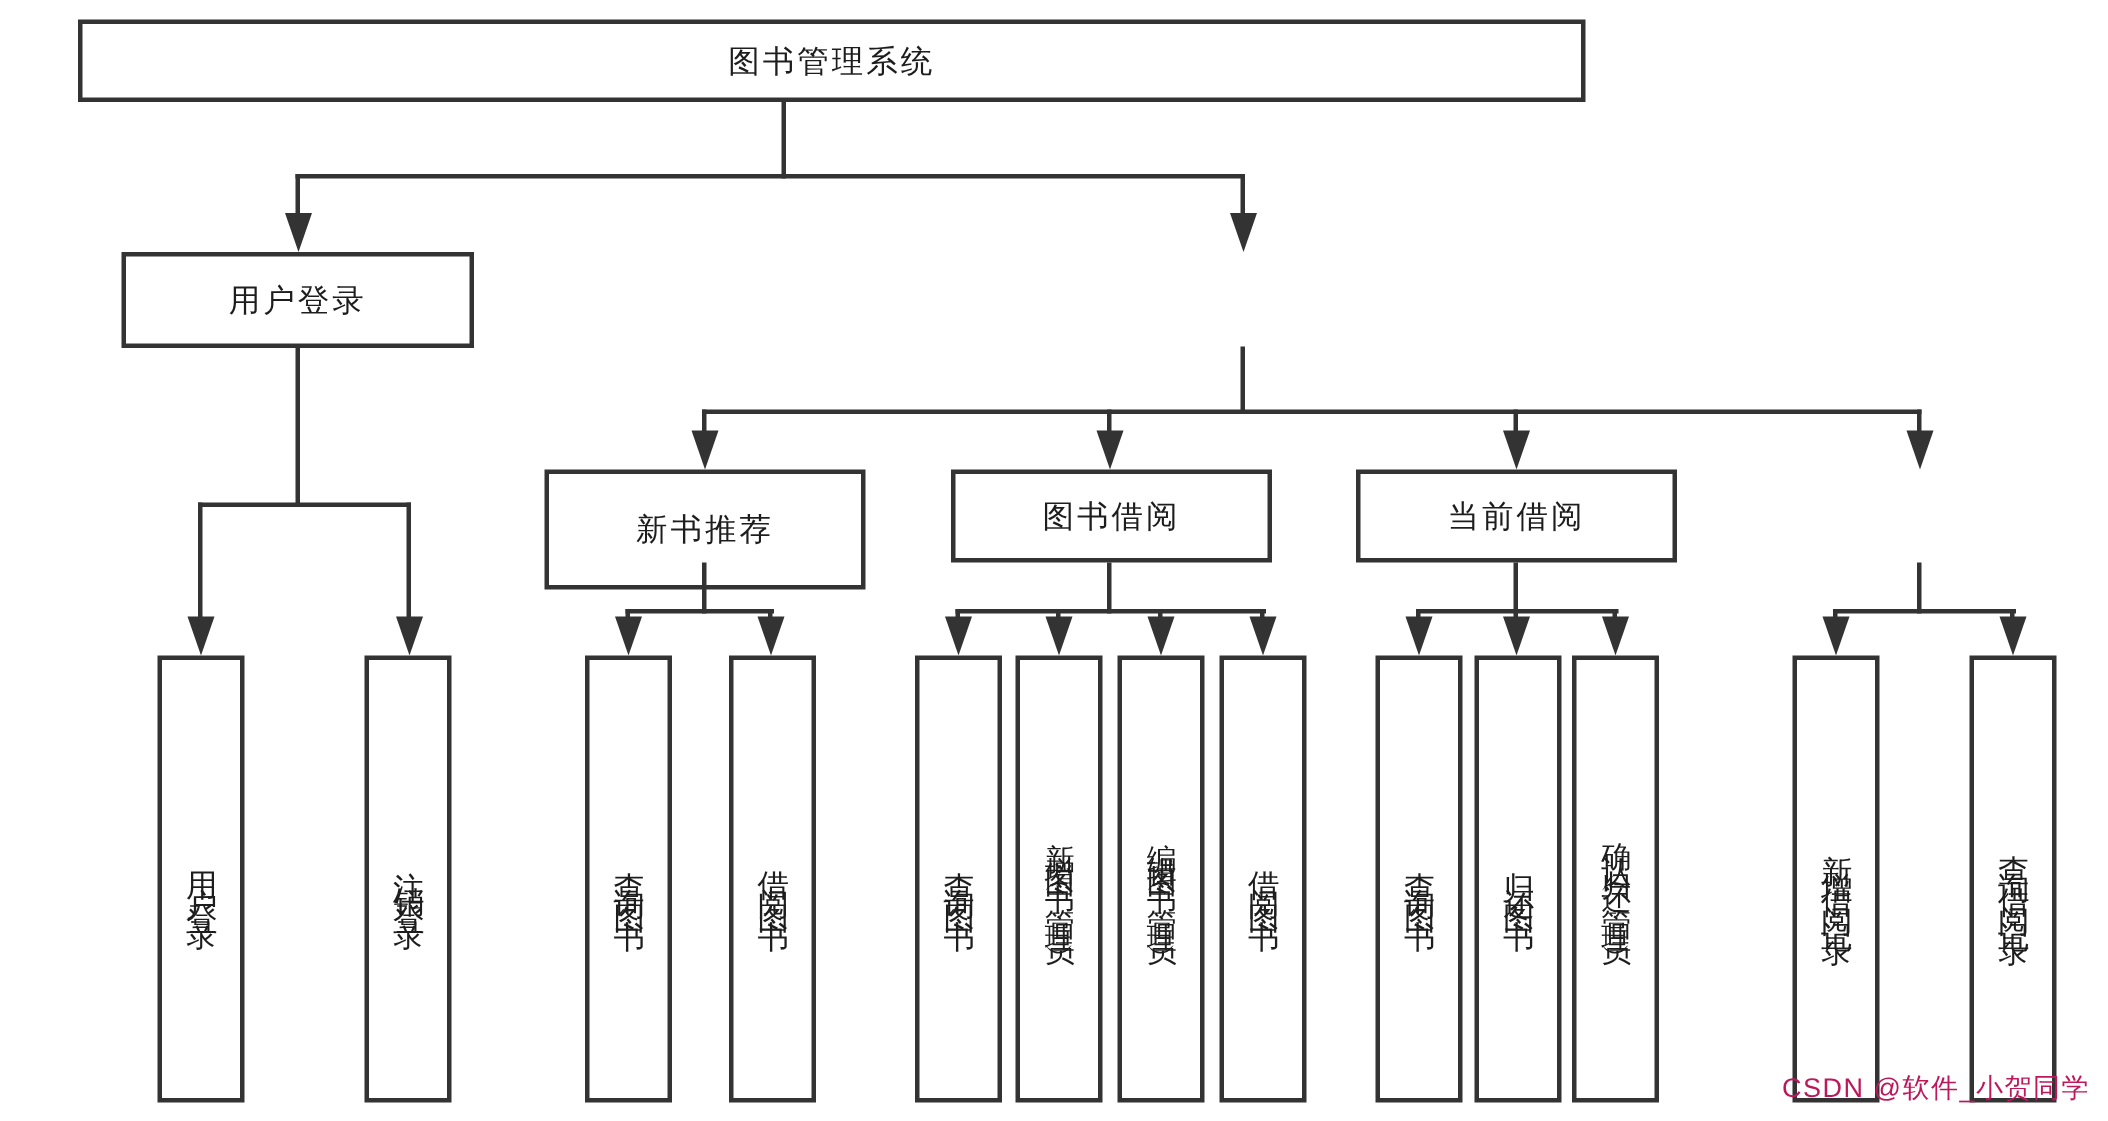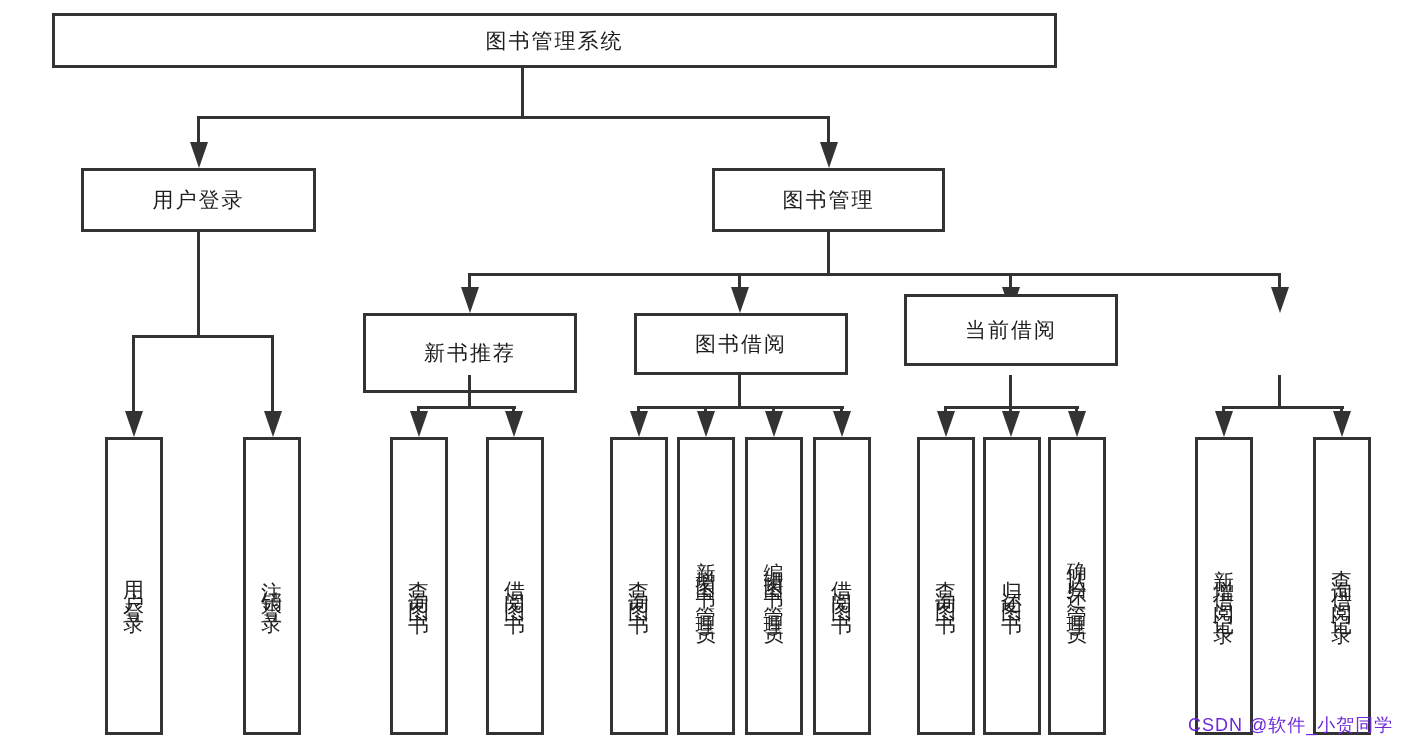--- a/index.html
+++ b/index.html
@@ -65,21 +65,21 @@
     border-left: 9px solid transparent;
     border-right: 9px solid transparent;
     border-top: 26px solid #333333;
   }
   .watermark {
     position: absolute;
     left: 1188px;
     top: 713px;
     font-size: 18px;
     letter-spacing: 1px;
-    color: #6d28d9;
+    color: #be185d;
     z-index: 10;
     white-space: nowrap;
   }
 </style>
 </head>
 <body>
 
 <div class="canvas">
 
   <div class="box" style="left:20px; top:13px; width:1005px; height:55px;margin-left:32px;">
@@ -88,23 +88,20 @@
 
   <div class="vline" style="left:521px; top:66px; height:53px;"></div>
   <div class="hline" style="left:197px; top:116px; width:633px;"></div>
   <div class="vline" style="left:197px; top:116px; height:30px;"></div>
   <div class="arrow" style="left:190px; top:142px;"></div>
   <div class="vline" style="left:827px; top:116px; height:30px;"></div>
   <div class="arrow" style="left:820px; top:142px;"></div>
 
   <div class="box" style="left:81px; top:168px; width:235px; height:64px;">
     <span>用户登录</span>
-  </div>
-  <div class="box" style="left:712px; top:168px; width:233px; height:64px;">
-    <span>图书管理</span>
   </div>
 
   <div class="vline" style="left:197px; top:230px; height:108px;"></div>
   <div class="hline" style="left:132px; top:335px; width:142px;"></div>
   <div class="vline" style="left:132px; top:335px; height:80px;"></div>
   <div class="arrow" style="left:125px; top:411px;"></div>
   <div class="vline" style="left:271px; top:335px; height:80px;"></div>
   <div class="arrow" style="left:264px; top:411px;"></div>
 
   <div class="vline" style="left:827px; top:231px; height:45px;"></div>
@@ -117,21 +114,21 @@
   <div class="arrow" style="left:1002px; top:287px;"></div>
   <div class="vline" style="left:1278px; top:273px; height:18px;"></div>
   <div class="arrow" style="left:1271px; top:287px;"></div>
 
   <div class="box" style="left:363px; top:313px; width:214px; height:80px;">
     <span>新书推荐</span>
   </div>
   <div class="box" style="left:634px; top:313px; width:214px; height:62px;">
     <span>图书借阅</span>
   </div>
-  <div class="box" style="left:904px; top:294px; width:214px; height:72px;">
+  <div class="box" style="left:904px; top:313px; width:214px; height:62px;">
     <span>当前借阅</span>
   </div>
 
   <div class="vline" style="left:468px; top:375px; height:34px;"></div>
   <div class="hline" style="left:417px; top:406px; width:99px;"></div>
   <div class="vline" style="left:417px; top:406px; height:12px;"></div>
   <div class="arrow" style="left:410px; top:411px;"></div>
   <div class="vline" style="left:512px; top:406px; height:12px;"></div>
   <div class="arrow" style="left:505px; top:411px;"></div>
 

